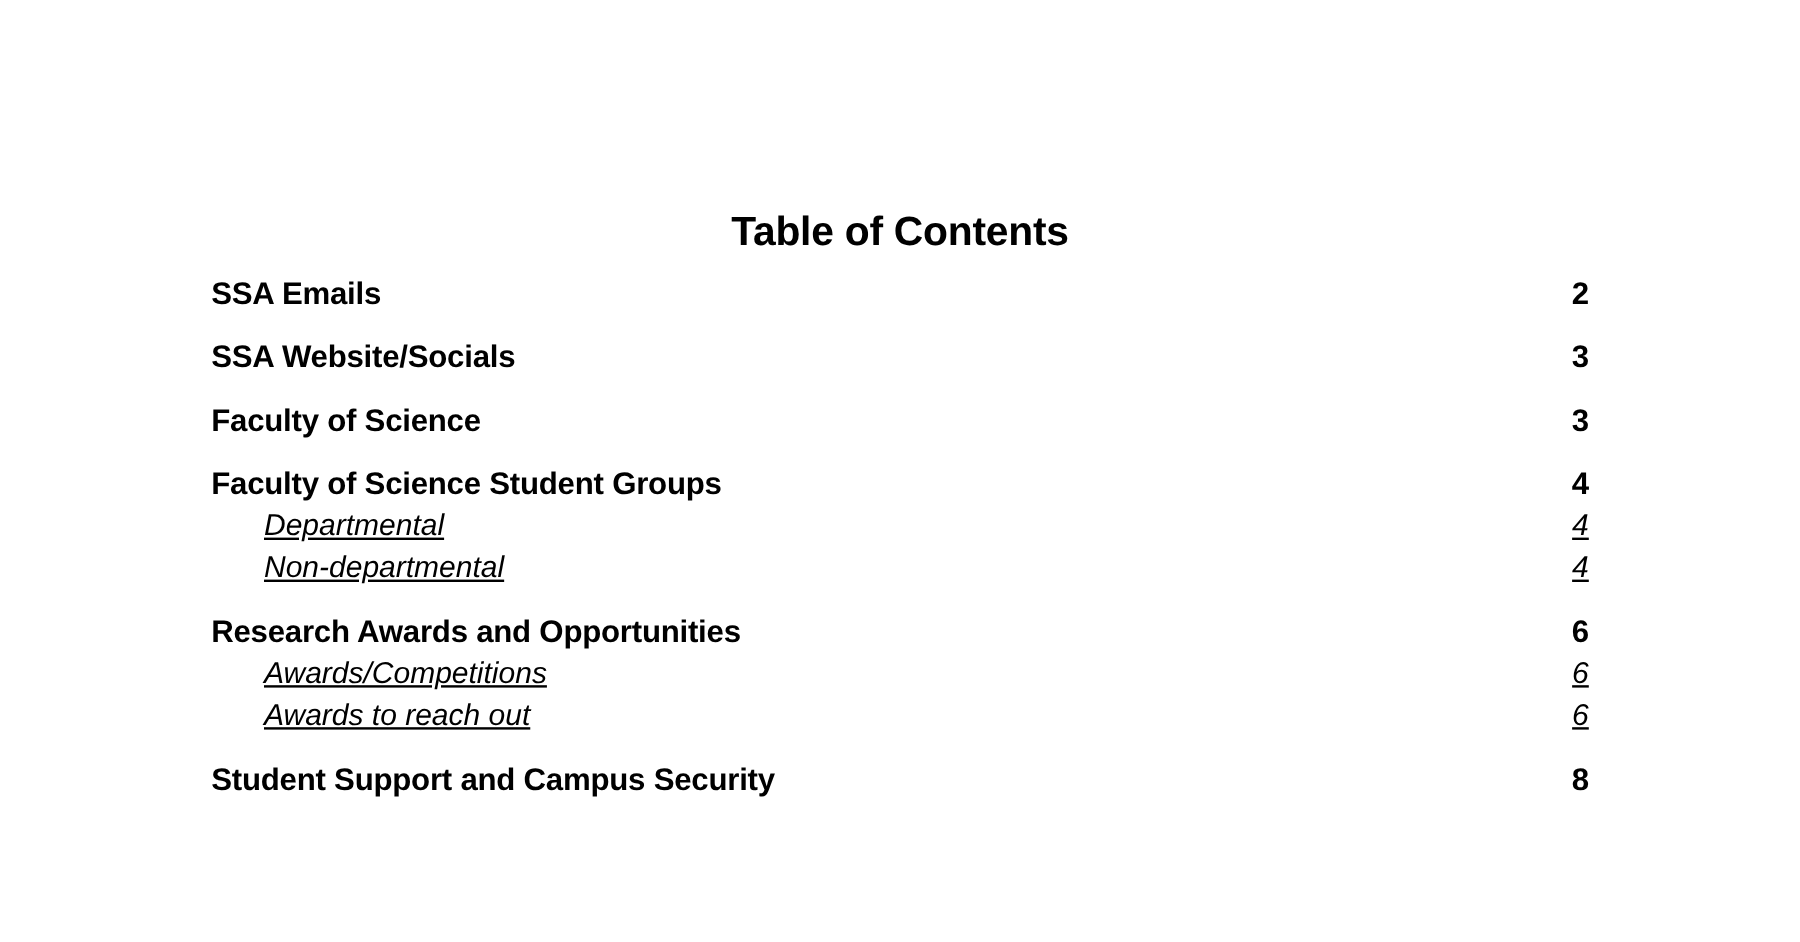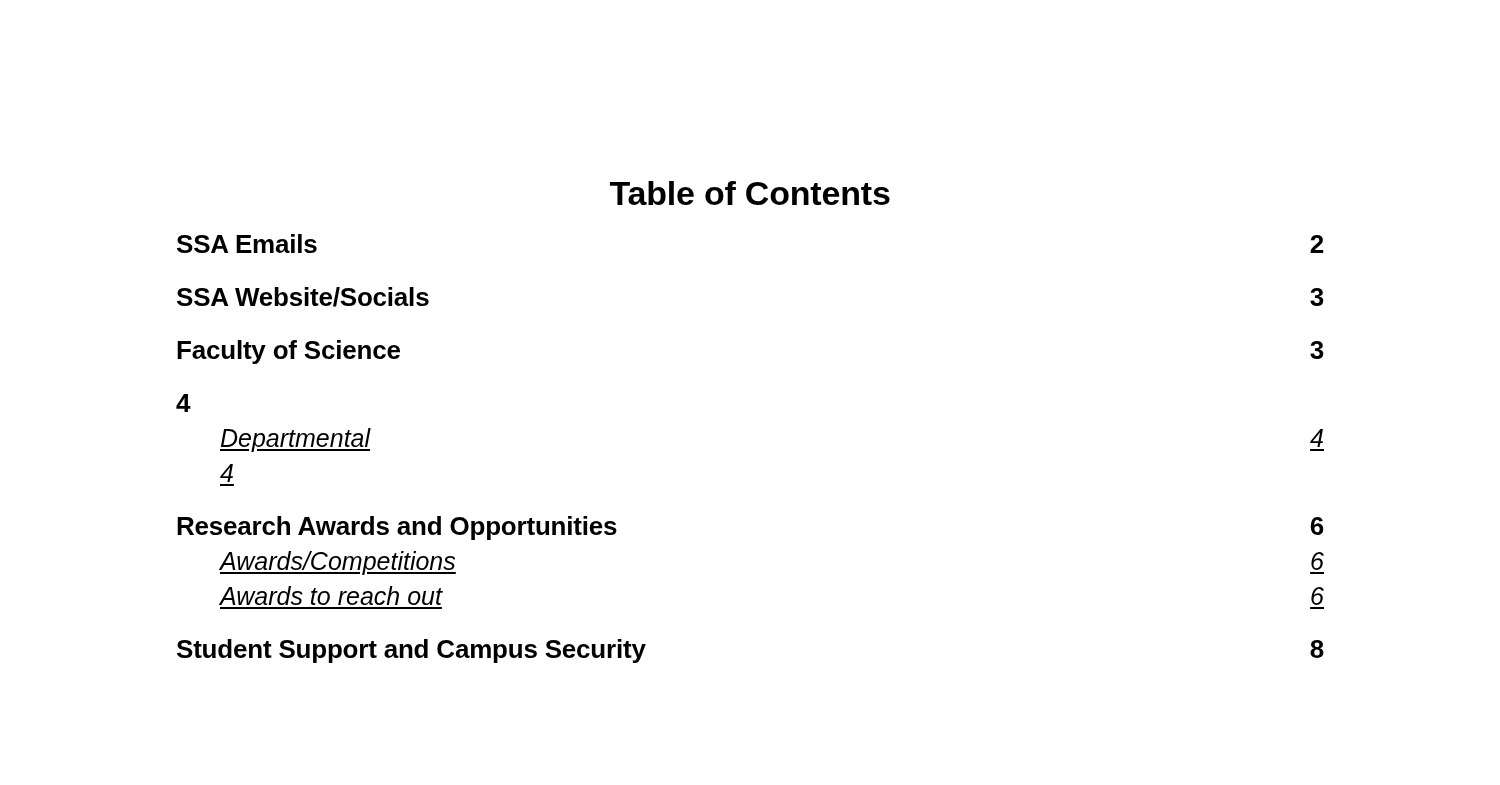--- a/index.html
+++ b/index.html
@@ -75,27 +75,29 @@
   </div>
       <div class="toc-row h1">
     <span class="toc-label">SSA Website/Socials</span>
     <span class="toc-page">3</span>
   </div>
       <div class="toc-row h1">
     <span class="toc-label">Faculty of Science</span>
     <span class="toc-page">3</span>
   </div>
       <div class="toc-row h1">
+    <span class="toc-label">Faculty of Science Student Groups</span>
     <span class="toc-page">4</span>
   </div>
       <div class="toc-row sub">
     <span class="toc-label">Departmental</span>
     <span class="toc-page">4</span>
   </div>
       <div class="toc-row sub">
+    <span class="toc-label">Non-departmental</span>
     <span class="toc-page">4</span>
   </div>
       <div class="toc-row h1">
     <span class="toc-label">Research Awards and Opportunities</span>
     <span class="toc-page">6</span>
   </div>
       <div class="toc-row sub">
     <span class="toc-label">Awards/Competitions</span>
     <span class="toc-page">6</span>
   </div>

